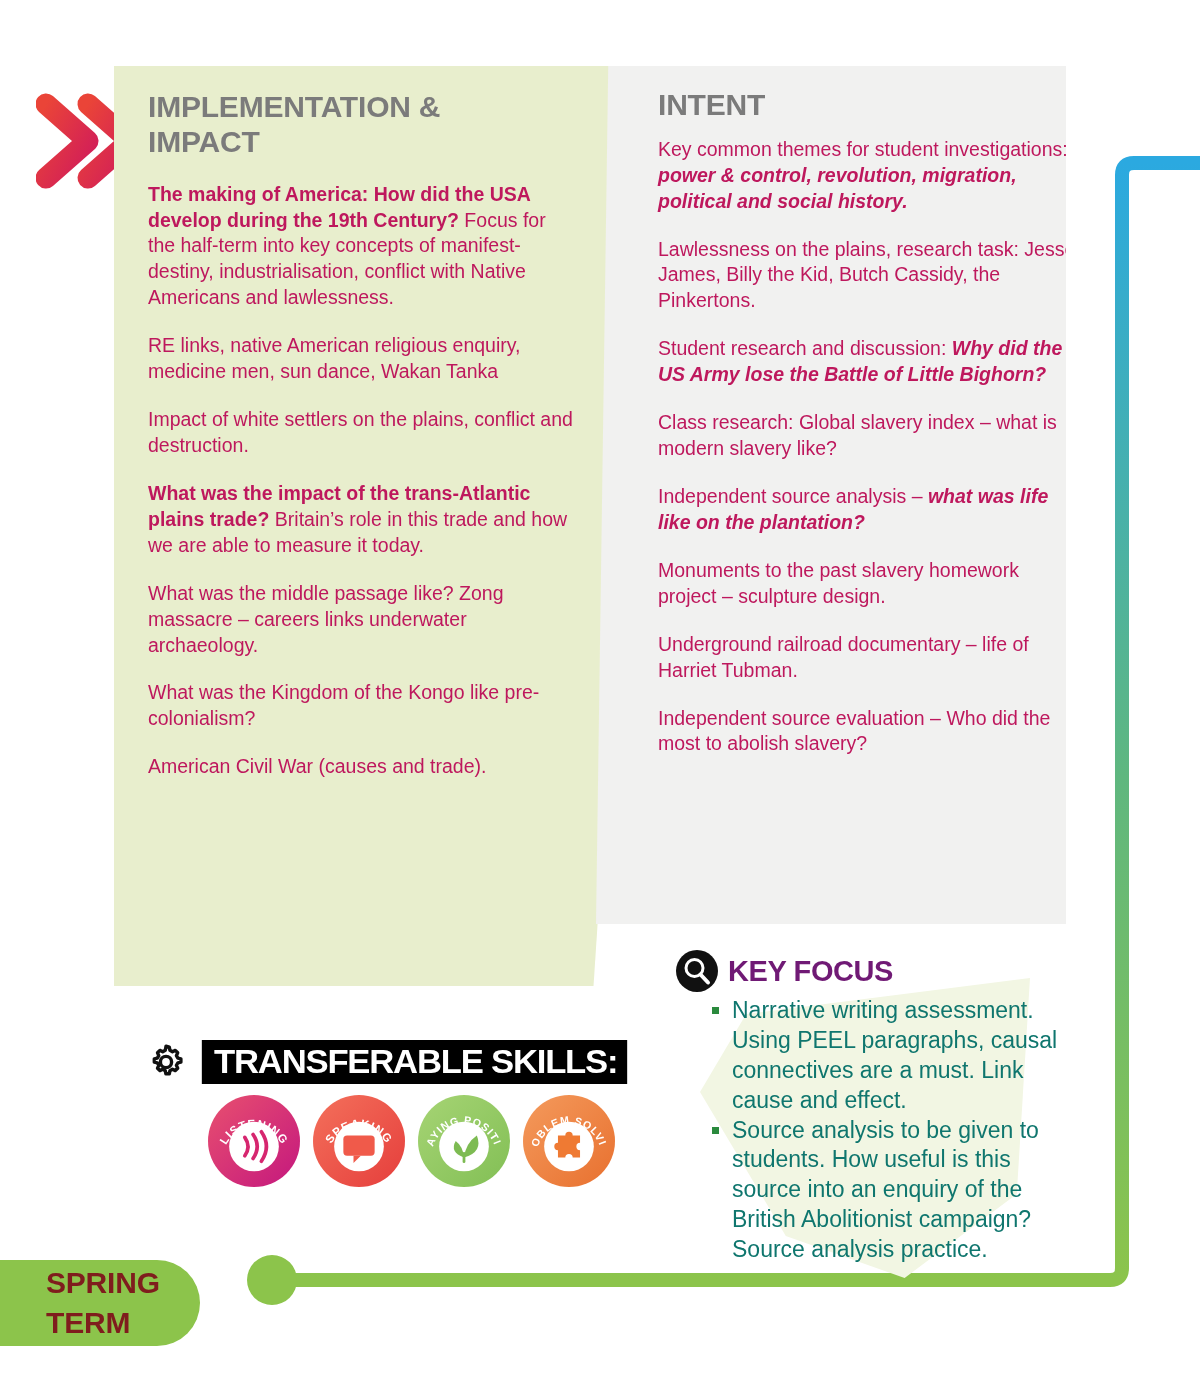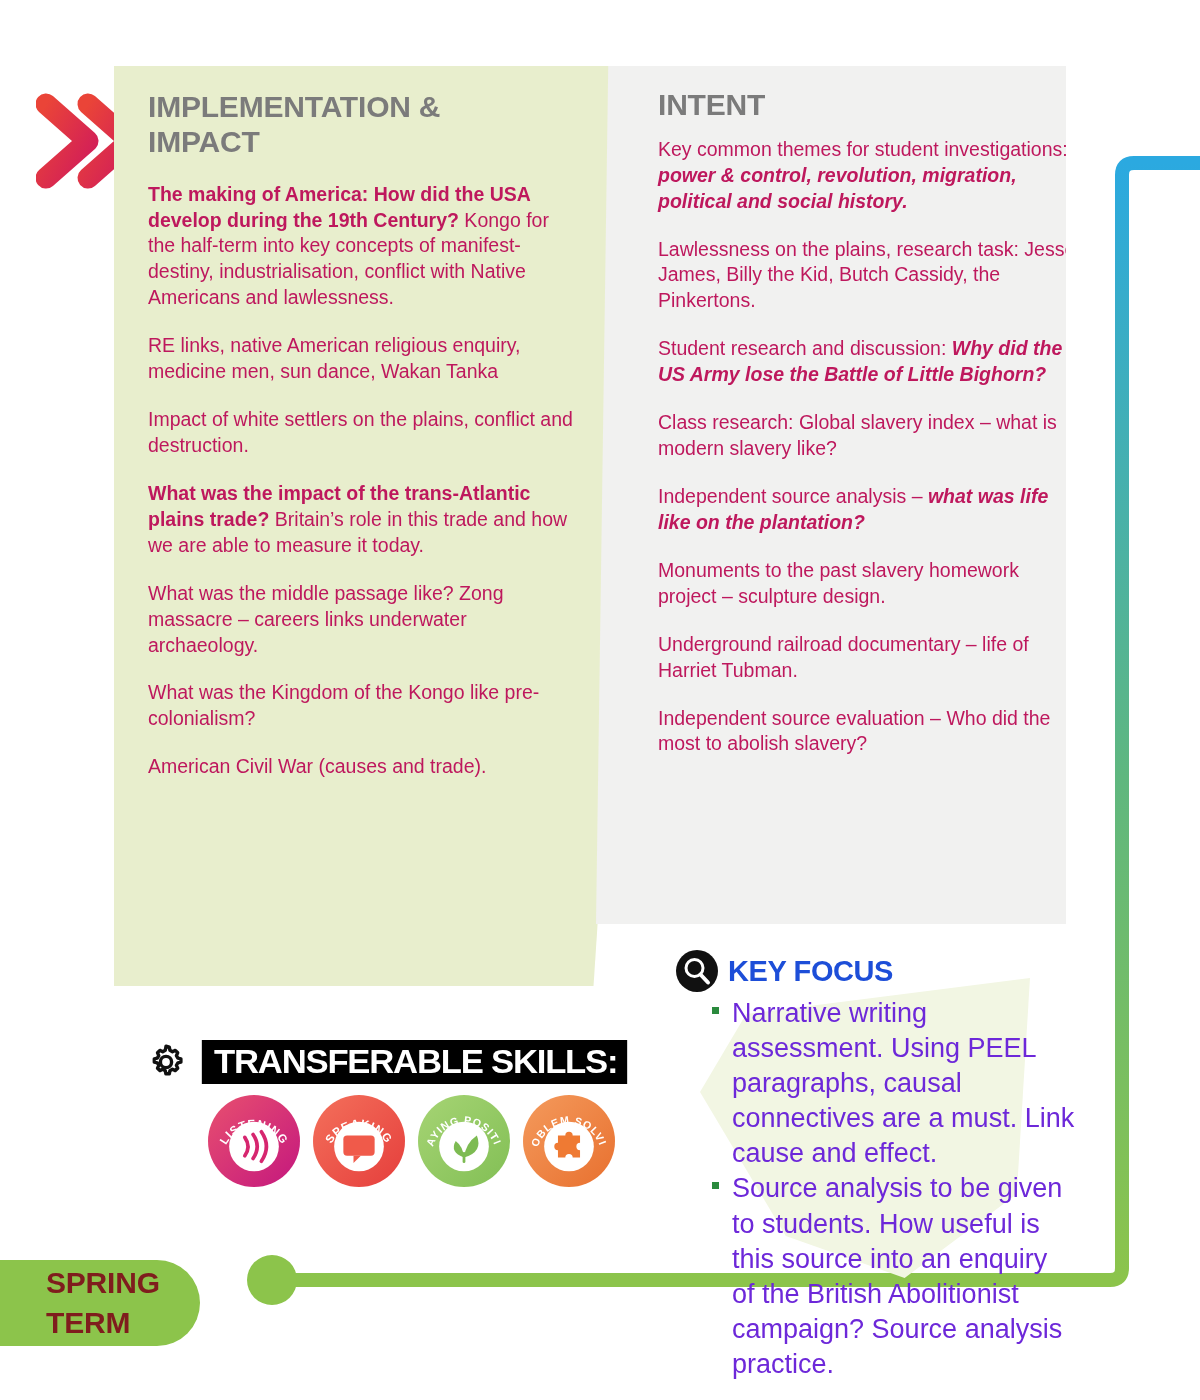--- a/index.html
+++ b/index.html
@@ -50,25 +50,25 @@
   p.body i { font-style: italic; font-weight: 700; }
 
   
   .keyfocus { position: absolute; left: 676px; top: 950px; width: 400px; z-index: 3; }
   .kf-blob {
     position: absolute; left: 24px; top: 28px; width: 330px; height: 300px;
     background: #f2f6e3; z-index: -1;
     clip-path: polygon(14% 12%, 100% 0%, 96% 72%, 62% 100%, 26% 86%, 0% 38%);
   }
   .kf-head { display: flex; align-items: center; gap: 10px; margin-bottom: 4px; }
-  .kf-title { font-size: 29px; font-weight: 700; color: #1d4ed8; letter-spacing: -0.4px; }
+  .kf-title { font-size: 29px; font-weight: 700; color: #701a75; letter-spacing: -0.4px; }
   .kf-list { list-style: none; margin: 4px 0 0 36px; }
   .kf-list li {
-    position: relative; font-size: 27px; line-height: 1.30;
-    color: #6d28d9; padding-left: 20px; margin-bottom: 0px;
+    position: relative; font-size: 23px; line-height: 1.30;
+    color: #0f766e; padding-left: 20px; margin-bottom: 0px;
   }
   .kf-list li::before {
     content: ""; position: absolute; left: 0; top: 11px;
     width: 7px; height: 7px; background: #2a8a3d;
   }
 
   
   .skills { position: absolute; left: 146px; top: 1040px; width: 480px; z-index: 3; }
   .skills-head { display: flex; align-items: center; gap: 20px; }
   .skills-bar {
@@ -121,21 +121,21 @@
   </svg>
 
   <div class="panel-left">
     <div class="panel-left-inner">
       <h2 class="sect-title two-line">
         <span>IMPLEMENTATION &amp;</span><br>
         <span>IMPACT</span>
       </h2>
 
       <p class="body">
-        <b>The making of America: How did the USA develop during the 19th Century?</b><span> Kongo for the half-term into key concepts of manifest-destiny, industrialisation, conflict with Native Americans and lawlessness.</span>
+        <b>The making of America: How did the USA develop during the 19th Century?</b><span> Focus for the half-term into key concepts of manifest-destiny, industrialisation, conflict with Native Americans and lawlessness.</span>
       </p>
       <p class="body">
         <span>RE links, native American religious enquiry, medicine men, sun dance, Wakan Tanka</span>
       </p>
       <p class="body">
         <span>Impact of white settlers on the plains, conflict and destruction.</span>
       </p>
       <p class="body">
         <b>What was the impact of the trans-Atlantic plains trade?</b><span> Britain’s role in this trade and how we are able to measure it today.</span>
       </p>

